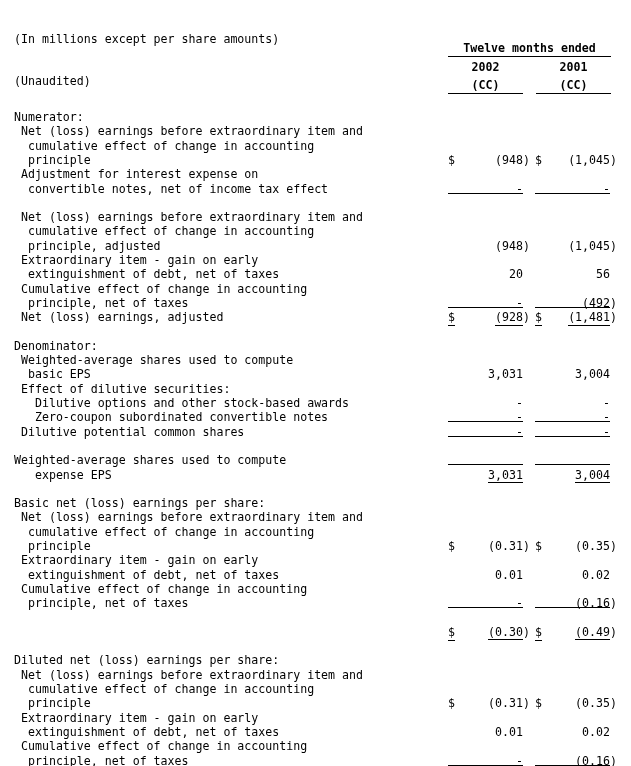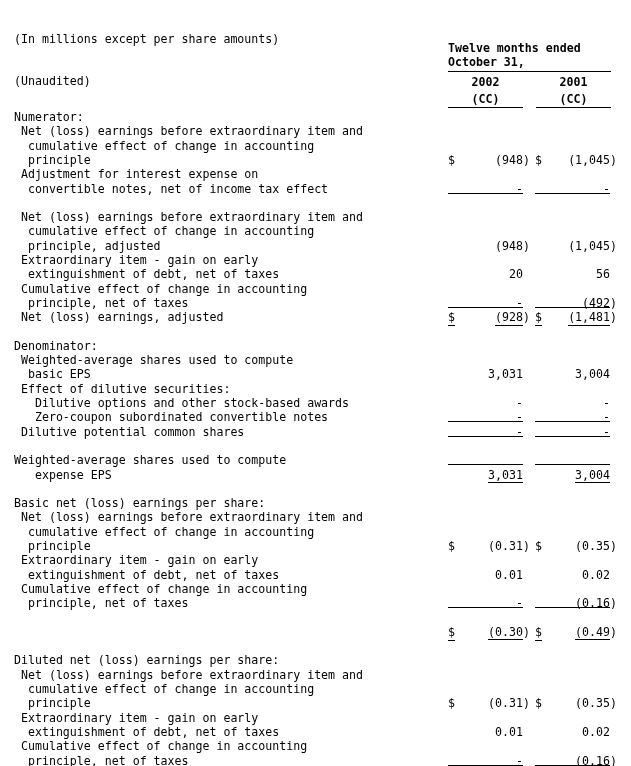--- a/index.html
+++ b/index.html
@@ -35,20 +35,21 @@
   .preamble div { height: 14.3px; }
 
   
   .colhead {
     position: absolute;
     left: 448px;
     top: 41px;
     width: 163px;
   }
   .colhead .ttl {
+    text-align: center;
     font-weight: bold;
     white-space: pre;
     height: 14.3px;
   }
   .rule-full {
     border-bottom: 1.3px solid #000;
     width: 163px;
     margin-top: 1px;
   }
   .colhead .pairrow {
@@ -149,21 +150,20 @@
 
 <div class="sheet">
 
   <div class="preamble">
     <div>(In millions except per share amounts)</div>
     <div>(Unaudited)</div>
   </div>
 
   <div class="colhead">
     <div class="ttl">Twelve months ended</div>
-    <div class="ttl">October 31,</div>
     <div class="rule-full"></div>
     <div class="pairrow">
       <div class="cell">2002</div>
       <div class="gap"></div>
       <div class="cell">2001</div>
     </div>
     <div class="pairrow">
       <div class="cell">(CC)</div>
       <div class="gap"></div>
       <div class="cell">(CC)</div>

